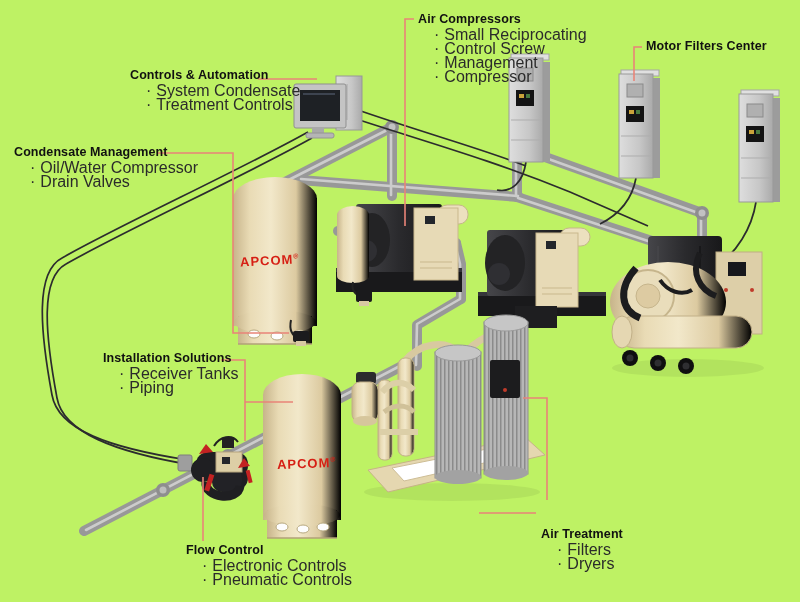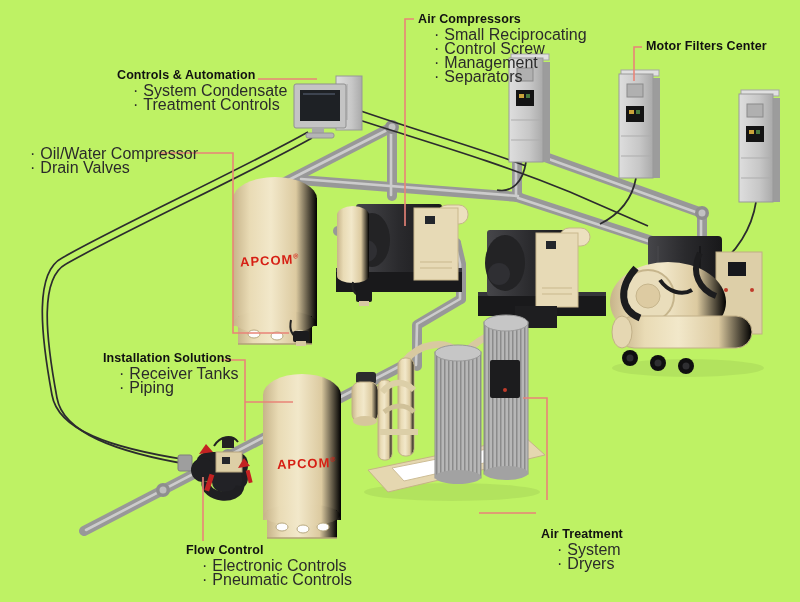--- a/index.html
+++ b/index.html
@@ -289,37 +289,38 @@
     <path d="M 536,513 L 479,513 M 547,500 L 547,398 L 523,398"></path>
   </g>
 </svg>
 
 <div class="callout" style="left:418px;top:12px">
   <div class="ct">Air Compressors</div>
   <ul class="ci">
     <li>Small Reciprocating</li>
     <li>Control Screw</li>
     <li>Management</li>
-    <li>Separators</li>
+    <li>Compressor</li>
   </ul>
 </div>
 
 <div class="callout" style="left:646px;top:39px">
   <div class="ct">Motor Filters Center</div>
 </div>
 
-<div class="callout" style="left:117px;top:68px">
+<div class="callout" style="left:130px;top:68px">
   <div class="ct">Controls &amp; Automation</div>
   <ul class="ci">
     <li>System Condensate</li>
     <li>Treatment Controls</li>
   </ul>
 </div>
 
 <div class="callout" style="left:14px;top:145px">
+  <div class="ct">Condensate Management</div>
   <ul class="ci">
     <li>Oil/Water Compressor</li>
     <li>Drain Valves</li>
   </ul>
 </div>
 
 <div class="callout" style="left:103px;top:351px">
   <div class="ct">Installation Solutions</div>
   <ul class="ci">
     <li>Receiver Tanks</li>
@@ -331,21 +332,21 @@
   <div class="ct">Flow Control</div>
   <ul class="ci">
     <li>Electronic Controls</li>
     <li>Pneumatic Controls</li>
   </ul>
 </div>
 
 <div class="callout" style="left:541px;top:527px">
   <div class="ct">Air Treatment</div>
   <ul class="ci">
-    <li>System</li>
+    <li>Filters</li>
     <li>Dryers</li>
   </ul>
 </div>
 
 <div class="brand" style="left:240px;top:253px;transform:rotate(-3deg)"><span>APCOM</span><sup>®</sup></div>
 <div class="brand" style="left:277px;top:456px;transform:rotate(-2deg)"><span>APCOM</span><sup>®</sup></div>
 
 </div>
 
 </body></html>

